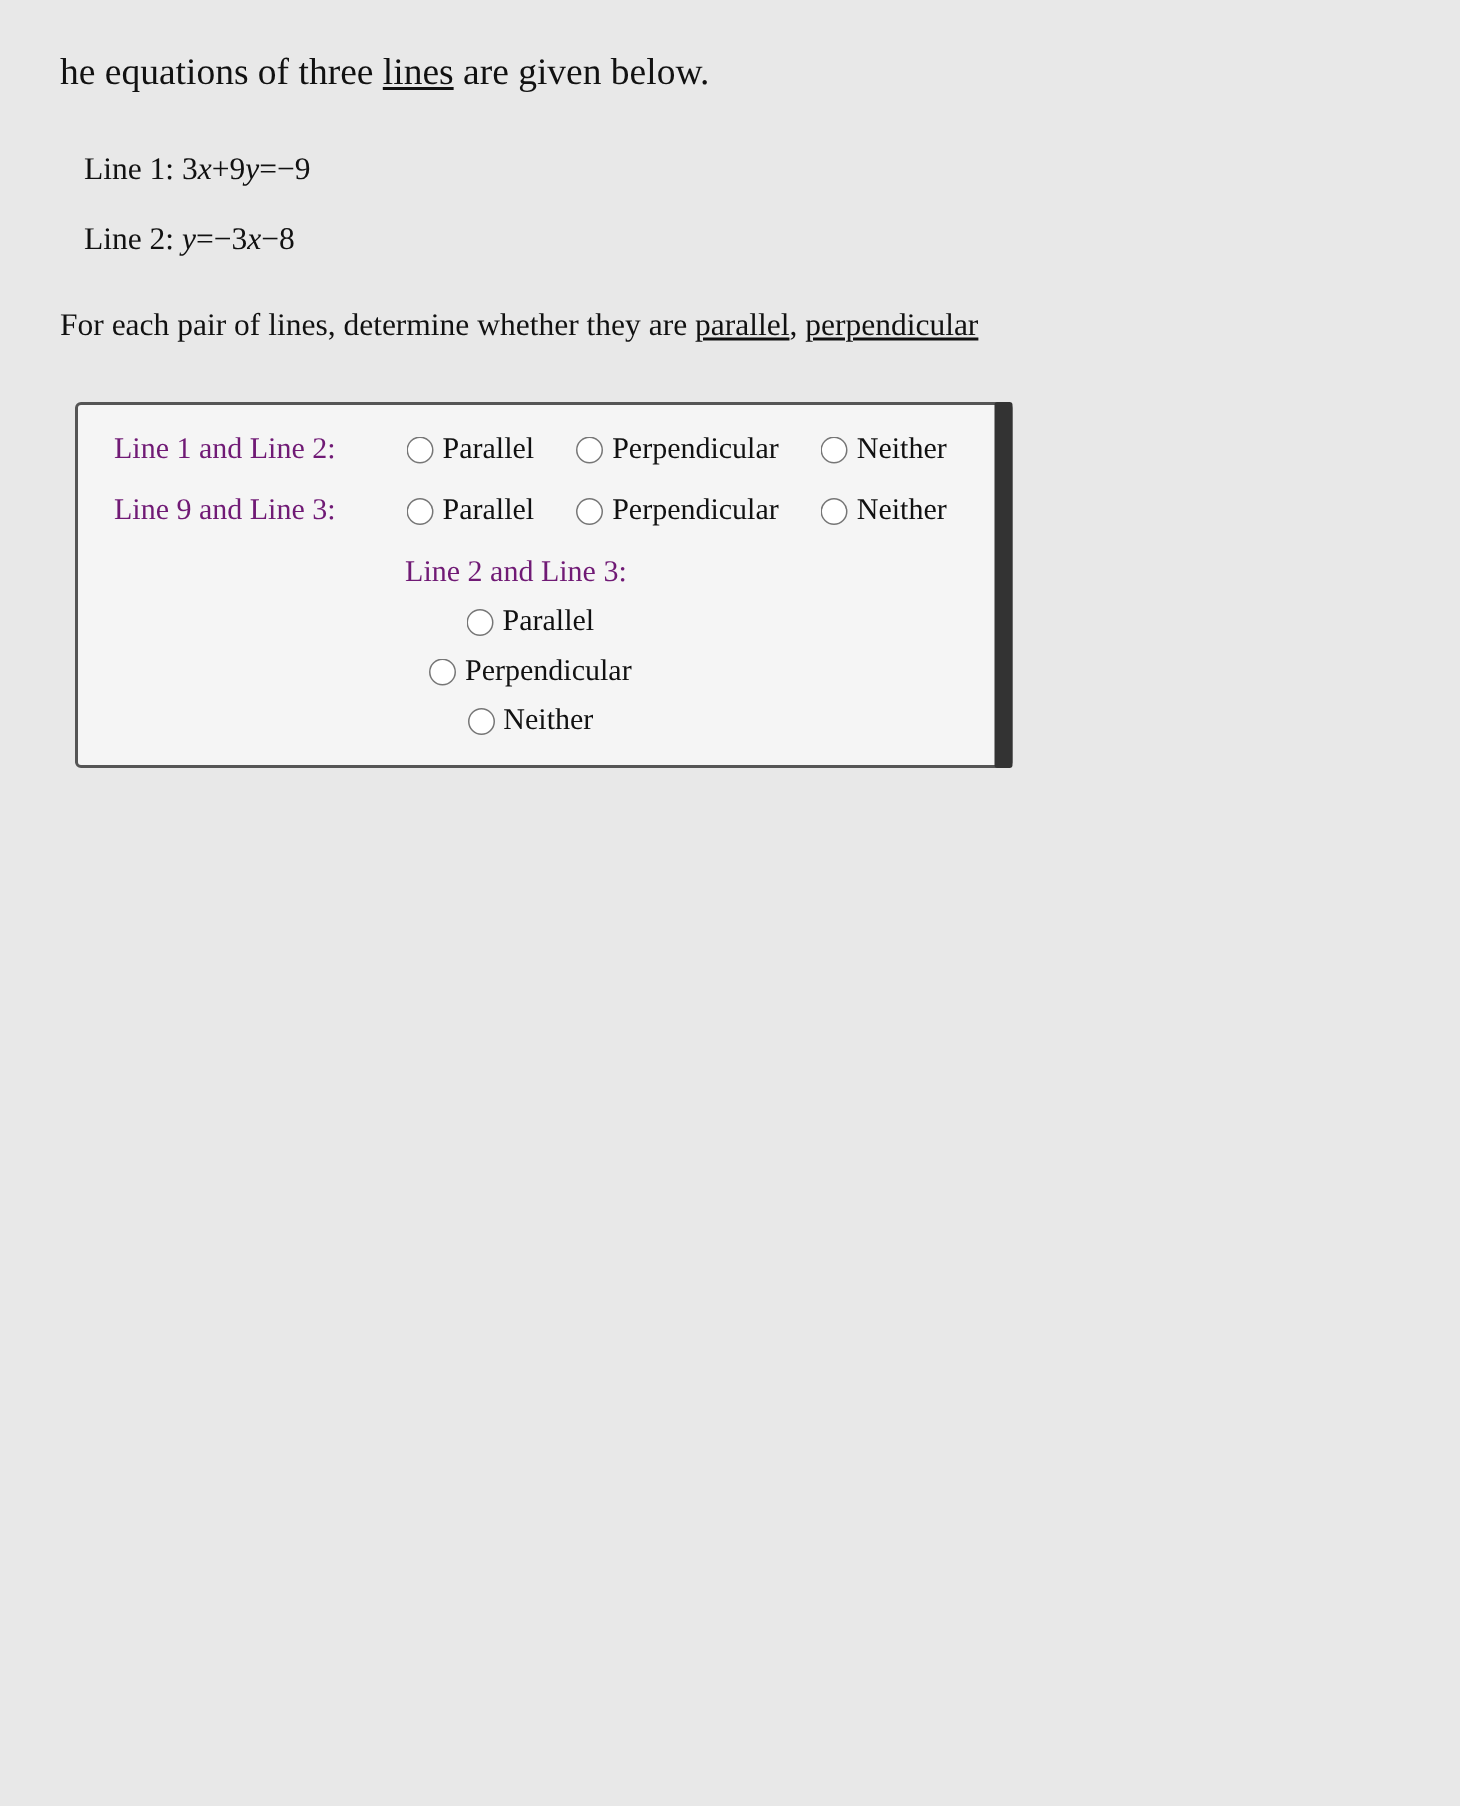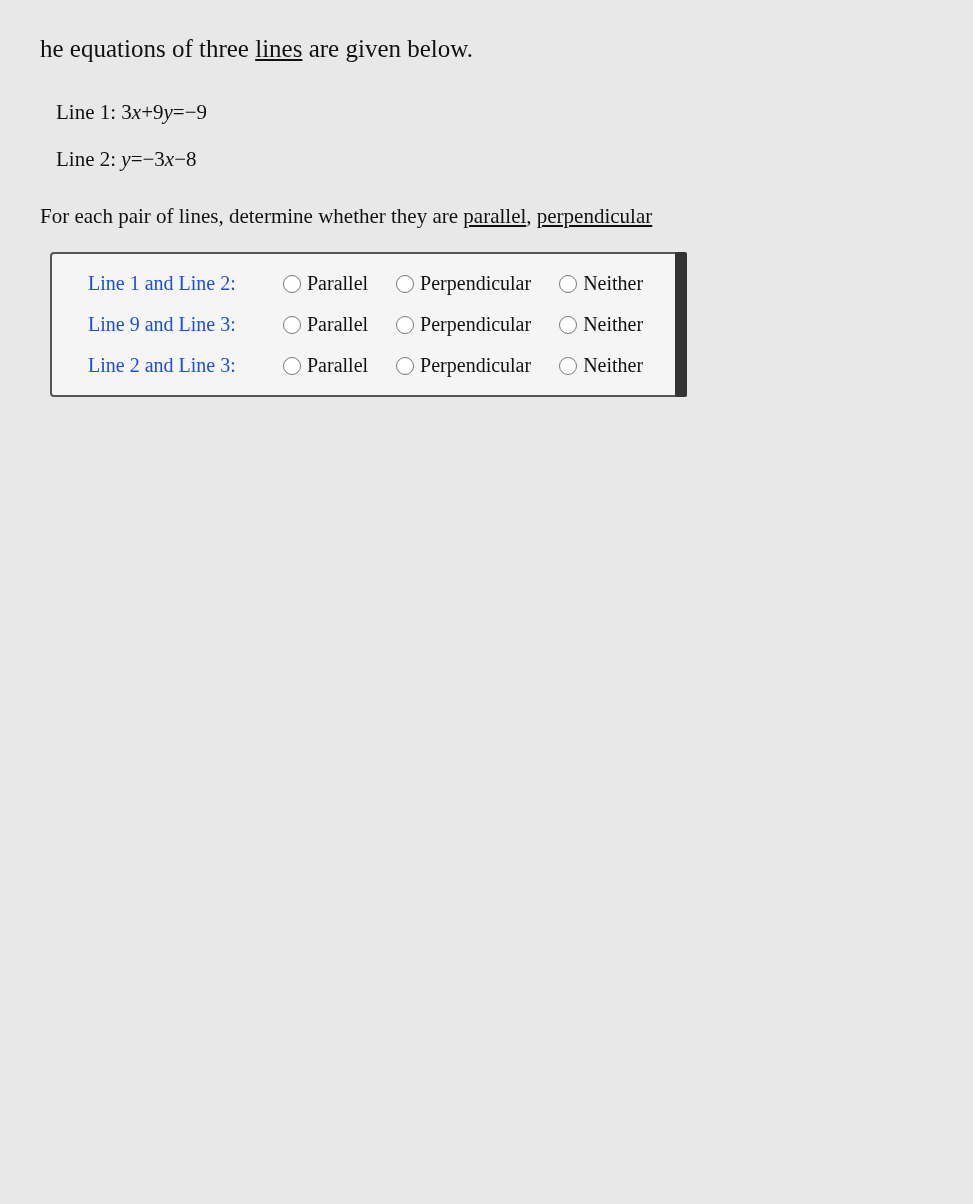--- a/index.html
+++ b/index.html
@@ -55,21 +55,21 @@
       line-height: 1.2;
     }
 
     .line-eq .fraction .denominator {
       padding: 0 2px;
       line-height: 1.2;
     }
 
     .question-text {
       font-size: 21px;
-      margin-bottom: 20px;
+      margin-bottom: 36px;
       line-height: 1.5;
     }
 
     .question-text .underline {
       text-decoration: underline;
     }
 
     .answer-box {
       border: 2px solid #555;
       border-radius: 4px;
@@ -82,27 +82,27 @@
     .answer-row {
       display: flex;
       align-items: center;
       margin-bottom: 18px;
       font-size: 20px;
       gap: 10px;
     }
 
     .answer-row:last-child {
       margin-bottom: 0;
+      flex-direction: column;
     }
 
     .row-label {
       min-width: 185px;
       font-size: 20px;
-      color: #1d4ed8;
-      margin-left: 12px;
+      color: #701a75;
     }
 
     .radio-option {
       display: flex;
       align-items: center;
       gap: 6px;
       margin-right: 18px;
       cursor: pointer;
     }
 

